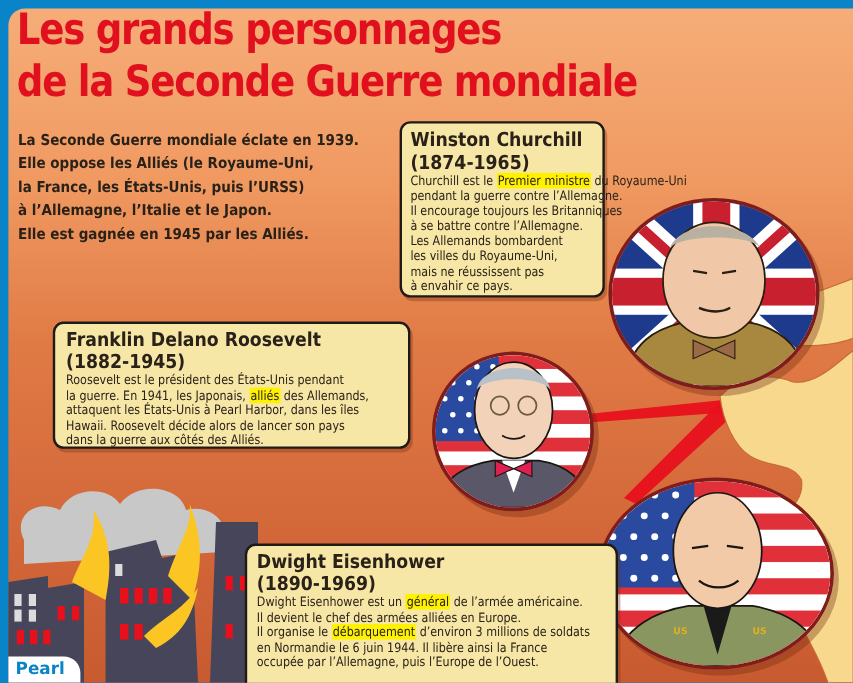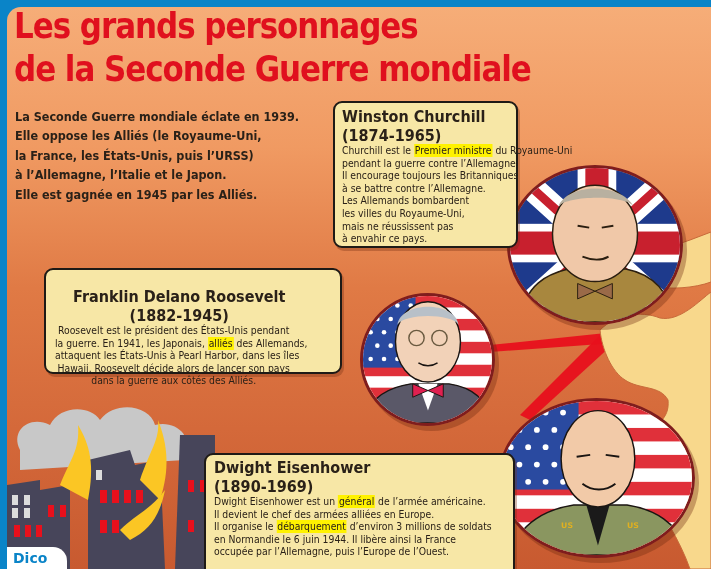--- a/index.html
+++ b/index.html
@@ -58,22 +58,22 @@
       transform: scaleX(0.9); transform-origin: left top;
     }
     .card .body {
       font-family: "DejaVu Sans", sans-serif;
       font-size: 10.8px; line-height: 12.6px;
       white-space: nowrap;
       transform: scaleX(0.86); transform-origin: left top;
     }
     .hl { background: #fff200; padding: 0 1px; }
 
-    .card-churchill { left: 333px; top: 101px; width: 185px; height: 147px; padding: 4px 7px; }
-    .card-roosevelt { left: 44px; top: 268px; width: 298px; height: 106px; padding: 17px 9px; text-align: center; }
+    .card-churchill { left: 333px; top: 101px; width: 171px; height: 147px; padding: 4px 7px; }
+    .card-roosevelt { left: 44px; top: 268px; width: 298px; height: 106px; padding: 3px 9px; }
     .card-eisenhower { left: 204px; top: 453px; width: 311px; height: 128px; padding: 3px 8px; }
 
     .portrait {
       position: absolute; border-radius: 50%;
       border: 3px solid #7f1d1d; overflow: hidden;
       box-shadow: 4px 5px 0 rgba(110,40,15,0.35);
     }
     .portrait svg { display: block; width: 100%; height: 100%; }
     .p-churchill { left: 507px; top: 165px; width: 176px; height: 160px; }
     .p-roosevelt { left: 360px; top: 293px; width: 135px; height: 133px; }
@@ -290,13 +290,13 @@
   <div class="dates">(1890-1969)</div>
   <div class="body">
     <div><span>Dwight Eisenhower est un </span><span class="hl">général</span><span> de l’armée américaine.</span></div>
     <div>Il devient le chef des armées alliées en Europe.</div>
     <div><span>Il organise le </span><span class="hl">débarquement</span><span> d’environ 3 millions de soldats</span></div>
     <div>en Normandie le 6 juin 1944. Il libère ainsi la France</div>
     <div>occupée par l’Allemagne, puis l’Europe de l’Ouest.</div>
   </div>
 </div>
 
-<div class="dico">Dico</div>
+<div class="dico">Pearl</div>
 
 </body></html>

